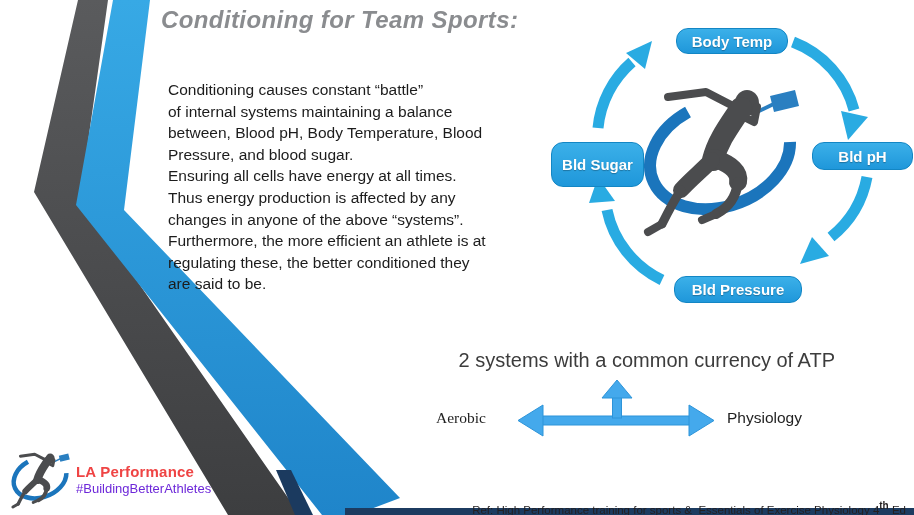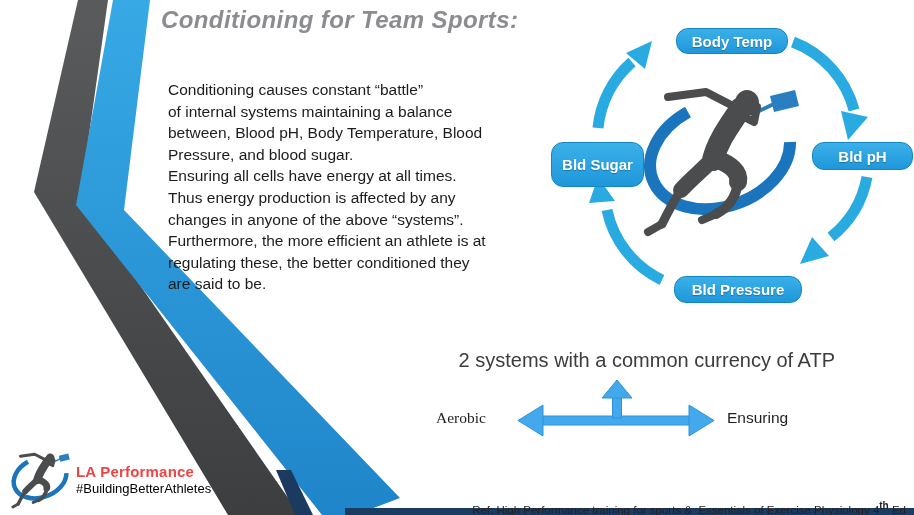--- a/index.html
+++ b/index.html
@@ -50,21 +50,21 @@
     left:400px;top:349px;width:435px;
     font-size:20px;color:#3c3c3c;text-align:right;
     white-space:nowrap;
   }
   .side-label{font-size:15.5px;color:#1f1f1f;white-space:nowrap;}
   .aerobic{left:436px;top:409px;font-family:Liberation Serif, serif;}
   .anaerobic{left:727px;top:409px;}
 
   
   .logo-name{left:76px;top:463px;font-size:15px;font-weight:bold;color:#ef4444;letter-spacing:.2px;white-space:nowrap;}
-  .logo-tag{left:76px;top:481px;font-size:13px;color:#000000;white-space:nowrap;}
+  .logo-tag{left:76px;top:481px;font-size:13px;color:#6d28d9;white-space:nowrap;}
 
   
   .footer-ref{
     right:8px;top:492px;
     font-size:11.5px;color:#231f20;
     white-space:pre;
   }
   .footer-ref sup{font-size:10px;vertical-align:super;line-height:0;font-weight:bold;}
 </style>
 </head>
@@ -156,21 +156,21 @@
     <svg class="abs" style="left:510px;top:378px" width="212" height="62" viewBox="510 378 212 62">
       <g fill="#44a9ec" stroke="#2d94d9" stroke-width="1">
         <rect x="541" y="416" width="150" height="9"></rect>
         <polygon points="518,420.5 543,405 543,436"></polygon>
         <polygon points="714,420.5 689,405 689,436"></polygon>
         <rect x="612.5" y="396" width="9" height="22"></rect>
         <polygon points="617,380 602,398 632,398"></polygon>
       </g>
     </svg>
     <div class="abs side-label aerobic">Aerobic</div>
-    <div class="abs side-label anaerobic">Ensuring</div>
+    <div class="abs side-label anaerobic">Physiology</div>
   </div>
 
   <div>
     <svg class="abs" style="left:8px;top:446px" width="64" height="64" viewBox="0 0 160 170">
       <use href="#runner-man"></use>
     </svg>
     <div class="abs logo-name">LA Performance</div>
     <div class="abs logo-tag">#BuildingBetterAthletes</div>
   </div>
 

